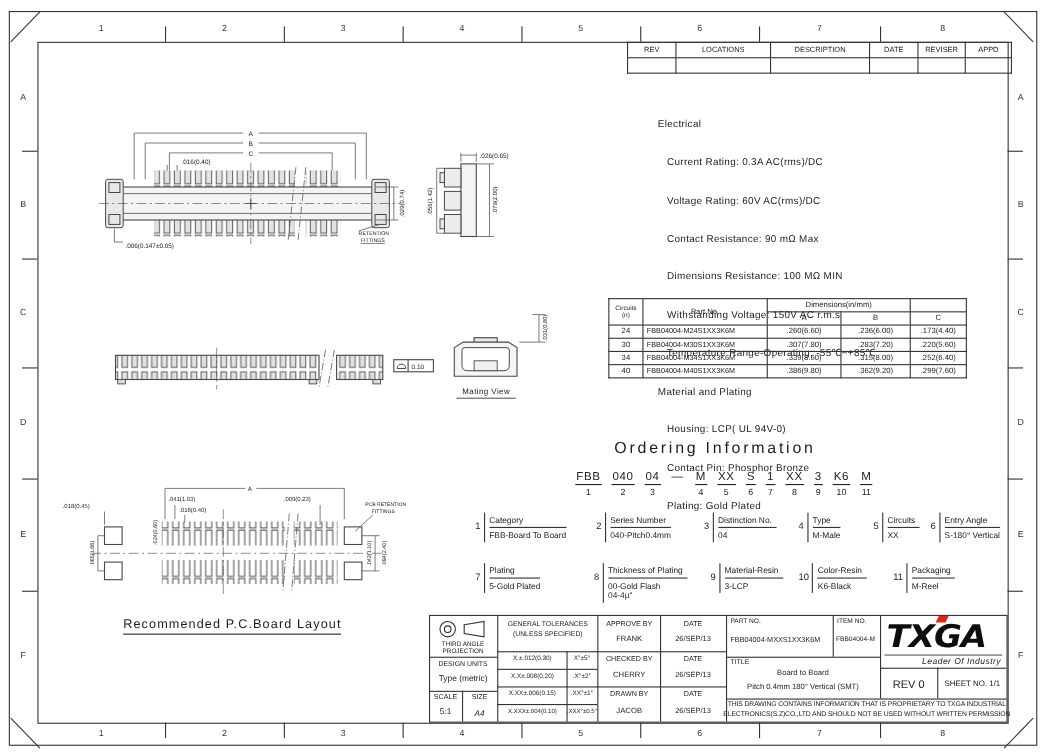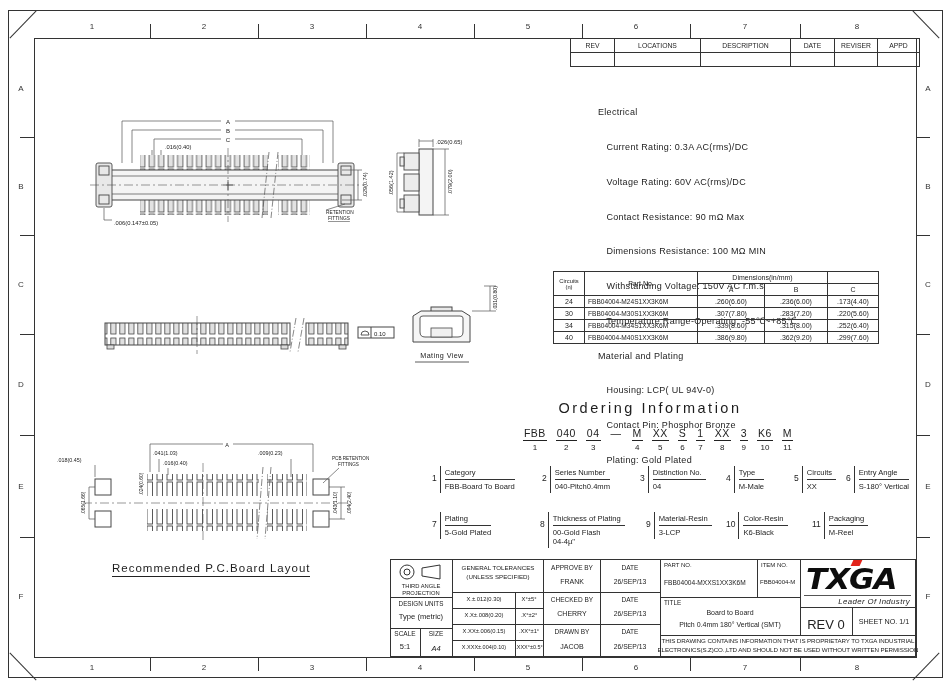--- a/index.html
+++ b/index.html
@@ -582,19 +582,19 @@
   <div class="tb-left" style="left:664px;top:599px;font-size:6.3px;">TITLE</div>
   <div class="tb-cell" style="left:730px;top:609px;font-size:7px;">Board to Board</div>
   <div class="tb-cell" style="left:730px;top:621px;font-size:7px;">Pitch 0.4mm 180° Vertical (SMT)</div>
 
   <div class="abs" style="left:800px;top:559px;width:115px;height:48px;font-style:italic;">
     <div class="logo-word" style="left:6px;top:2px;">TXGA</div>
     <div class="logo-accent" style="left:52px;top:1px;"></div>
     <div class="line" style="left:4px;top:36px;width:107px;height:1px;background:#555;"></div>
     <div class="logo-tag" style="right:5px;top:38px;position:absolute;">Leader Of Industry</div>
   </div>
-  <div class="tb-cell" style="left:826px;top:617px;font-size:13px;text-align:right;">REV 0</div>
+  <div class="tb-cell" style="left:826px;top:617px;font-size:10px;text-align:right;">REV 0</div>
   <div class="tb-cell" style="left:884px;top:617px;font-size:7.2px;">SHEET NO. 1/1</div>
 
   <div class="notice" style="left:788px;top:637px;">THIS DRAWING CONTAINS INFORMATION THAT IS PROPRIETARY TO TXGA INDUSTRIAL</div>
   <div class="notice" style="left:788px;top:646px;">ELECTRONICS(S.Z)CO.,LTD AND SHOULD NOT BE USED WITHOUT WRITTEN PERMISSION</div>
 
 </div>
 
 </body></html>

